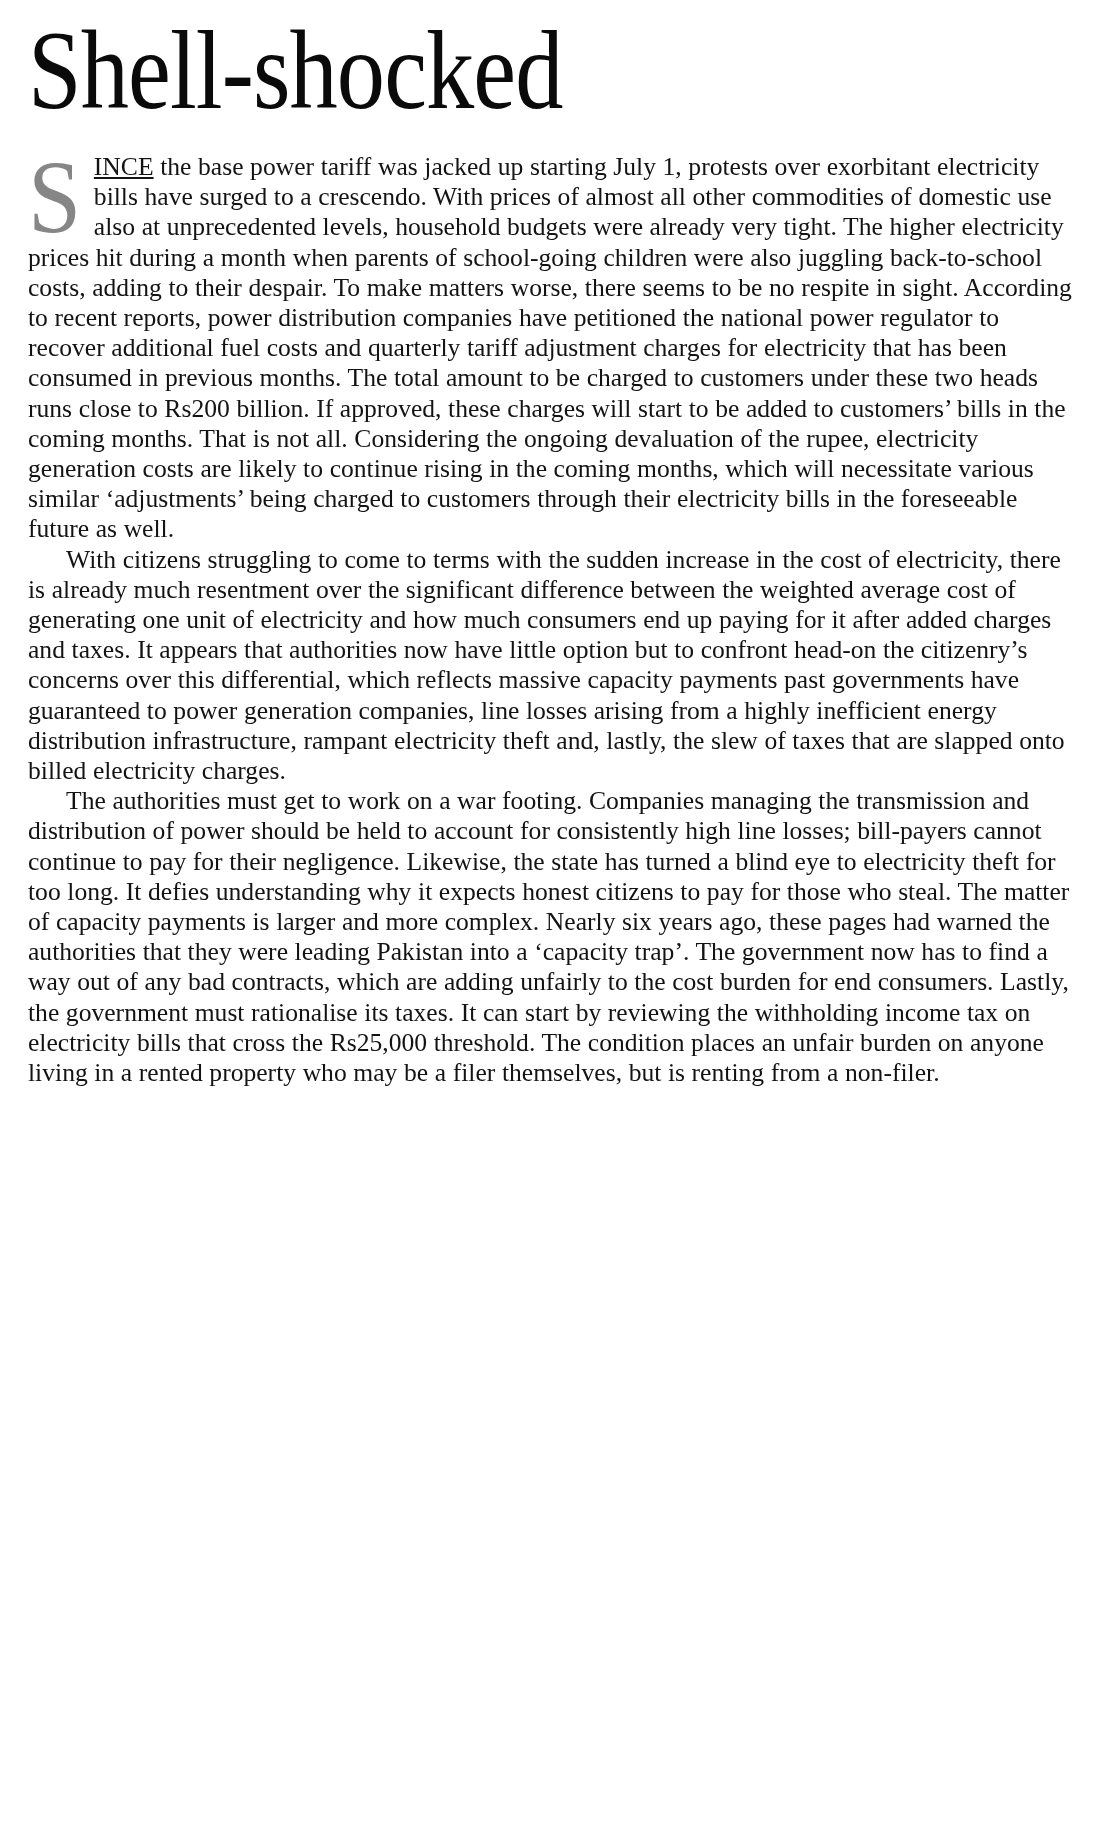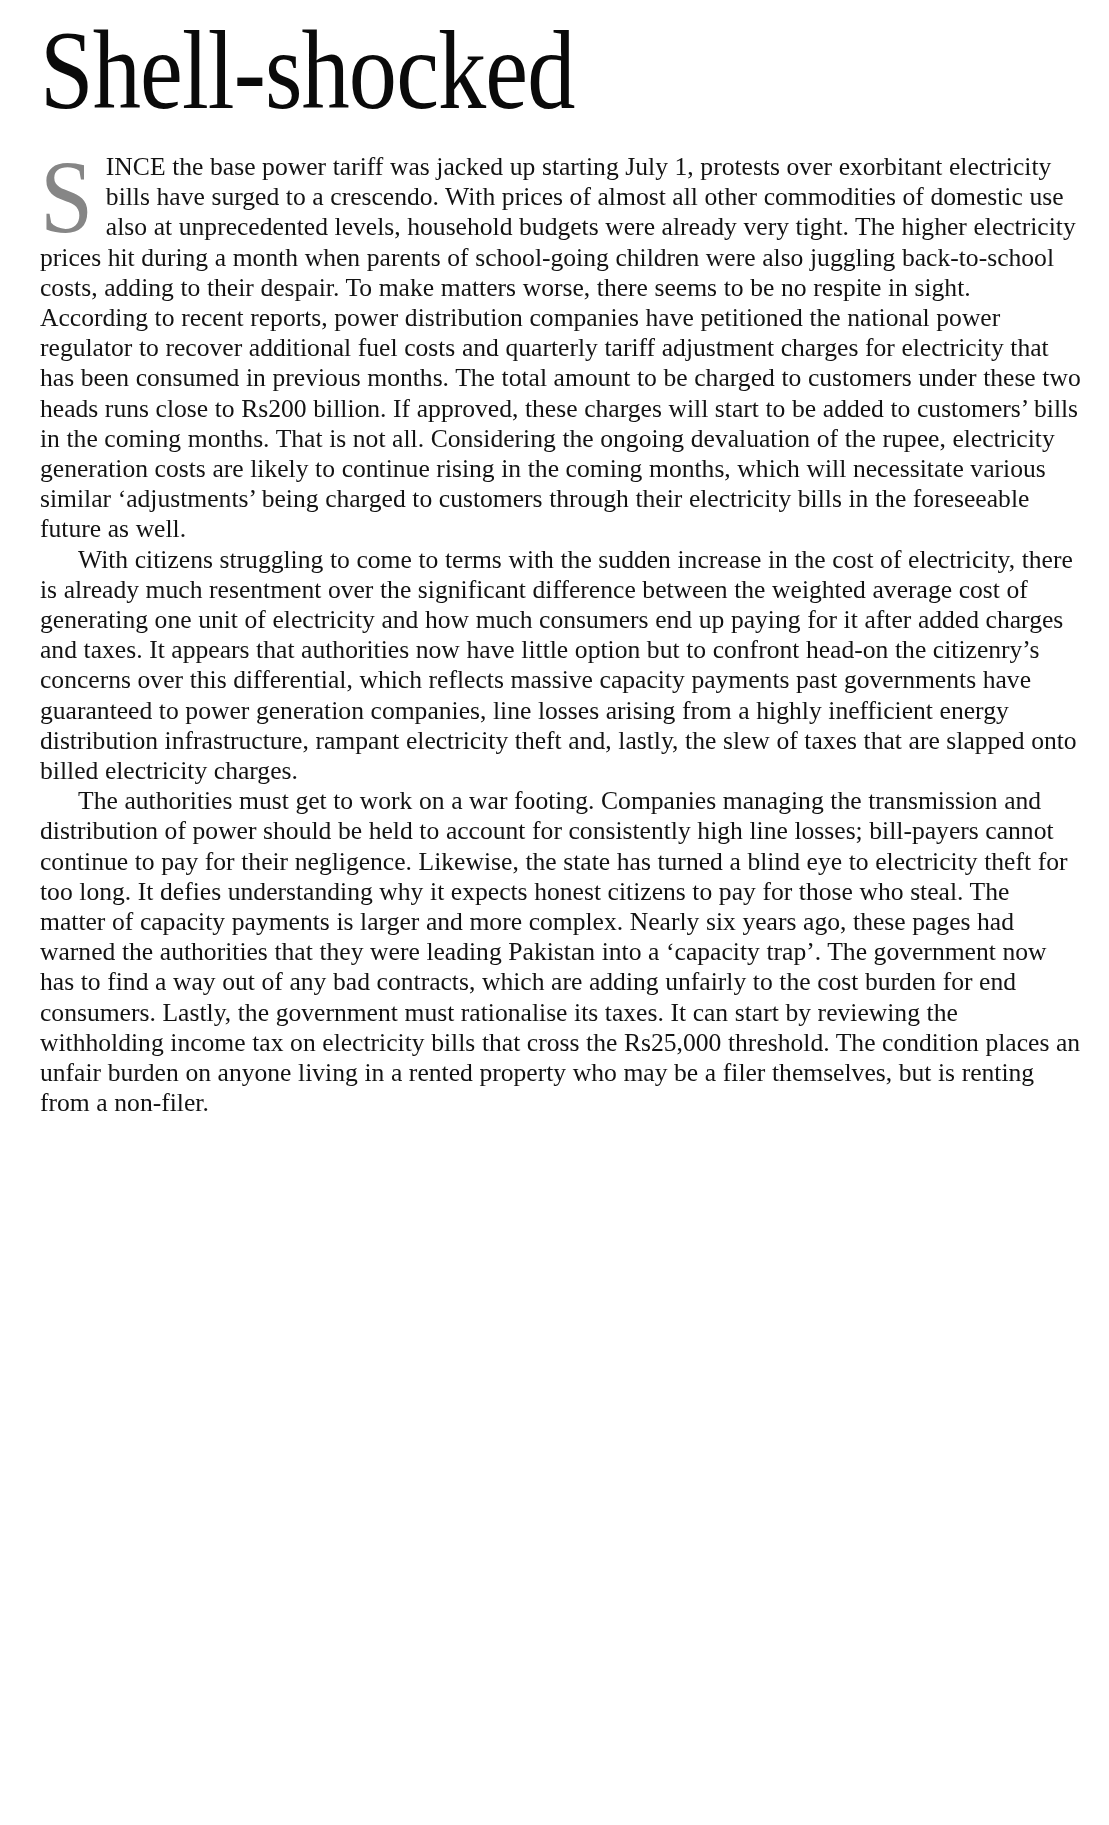--- a/index.html
+++ b/index.html
@@ -15,21 +15,21 @@
     color: #111111;
     -webkit-font-smoothing: antialiased;
   }
 
   .page {
     position: relative;
     width: 1109px;
     height: 1825px;
     background: #ffffff;
     box-sizing: border-box;
-    padding: 0 28px 0 40px;
+    padding: 0 28px 0 28px;
   }
 
   
   .headline {
     margin: 0;
     padding: 0;
     font-family: "Liberation Serif", "DejaVu Serif", serif;
     font-size: 112px;
     line-height: 1.0;
     font-weight: 400;
@@ -70,20 +70,21 @@
     font-weight: 400;
     color: #868686;
     margin: 4px 8px 0 0;
     padding: 0;
     transform: scaleX(0.92);
     transform-origin: left top;
   }
 
   .lead-caps {
     font-variant: normal;
+    text-decoration: underline;
   }
 </style>
 </head>
 <body>
 
 <div class="page">
 
   <h1 class="headline">Shell-shocked</h1>
 
   <div class="article">

